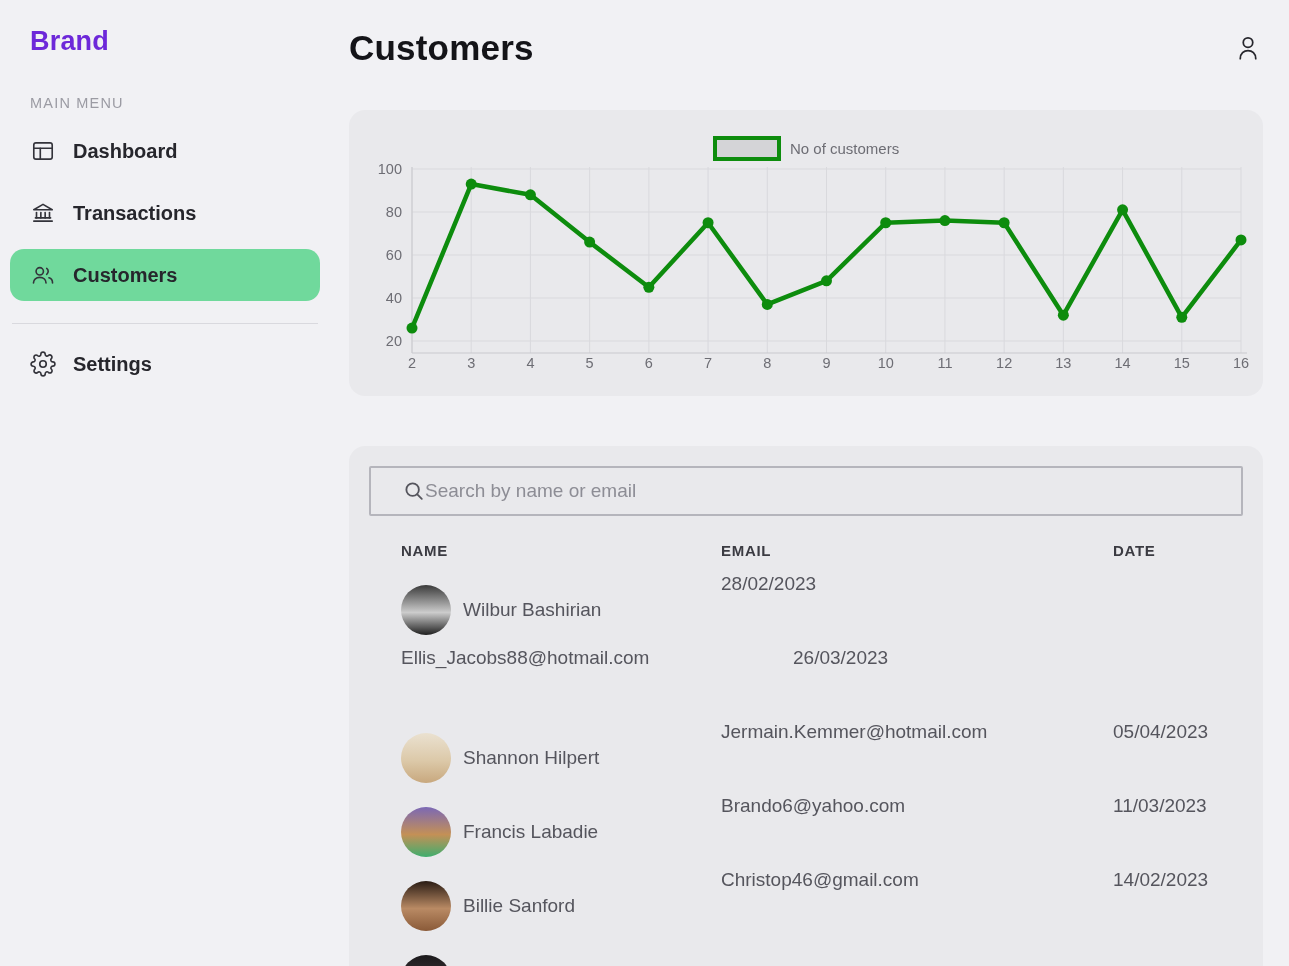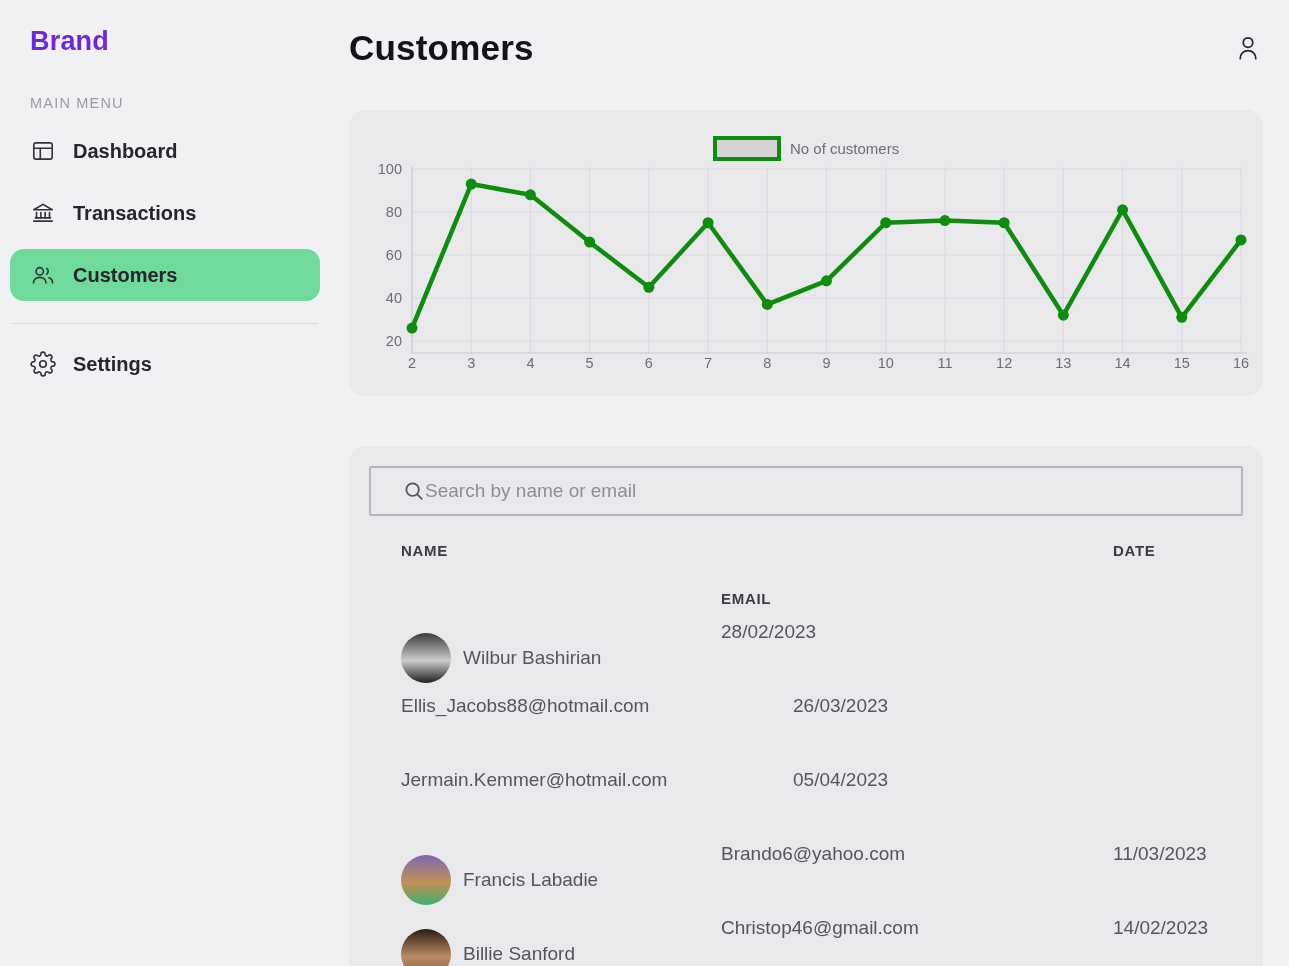--- a/index.html
+++ b/index.html
@@ -116,21 +116,21 @@
   .thead {
     display: flex;
     margin-top: 26px;
     padding-left: 32px;
     font-size: 15px;
     font-weight: 700;
     color: #3b3b42;
     letter-spacing: 0.7px;
   }
   .hcol-name  { width: 320px; }
-  .hcol-email { width: 392px; margin-top: 48px; }
+  .hcol-email { width: 392px; }
   .hcol-date  { flex: 1; }
 
   .tbody { margin-top: 14px; }
   .trow {
     display: flex;
     height: 74px;
     padding-left: 32px;
     cursor: pointer;
   }
   .cell-name { width: 320px; display: flex; align-items: center; gap: 12px; }
@@ -312,20 +312,24 @@
         </div>
         <div class="cell-date">28/02/2023</div>
       </div>
 
       <div class="trow">
         <div class="cell-email">Ellis_Jacobs88@hotmail.com</div>
         <div class="cell-date">26/03/2023</div>
       </div>
 
       <div class="trow">
+        <div class="cell-name">
+          <span class="avatar" style="background: linear-gradient(rgb(234, 225, 208) 0%, rgb(220, 201, 169) 55%, rgb(200, 168, 126) 100%);"></span>
+          <span class="name-text">Shannon Hilpert</span>
+        </div>
         <div class="cell-email">Jermain.Kemmer@hotmail.com</div>
         <div class="cell-date">05/04/2023</div>
       </div>
 
       <div class="trow">
         <div class="cell-name">
           <span class="avatar" style="background: linear-gradient(rgb(123, 104, 181) 0%, rgb(196, 144, 86) 55%, rgb(63, 174, 110) 100%);"></span>
           <span class="name-text">Francis Labadie</span>
         </div>
         <div class="cell-email">Brando6@yahoo.com</div>

